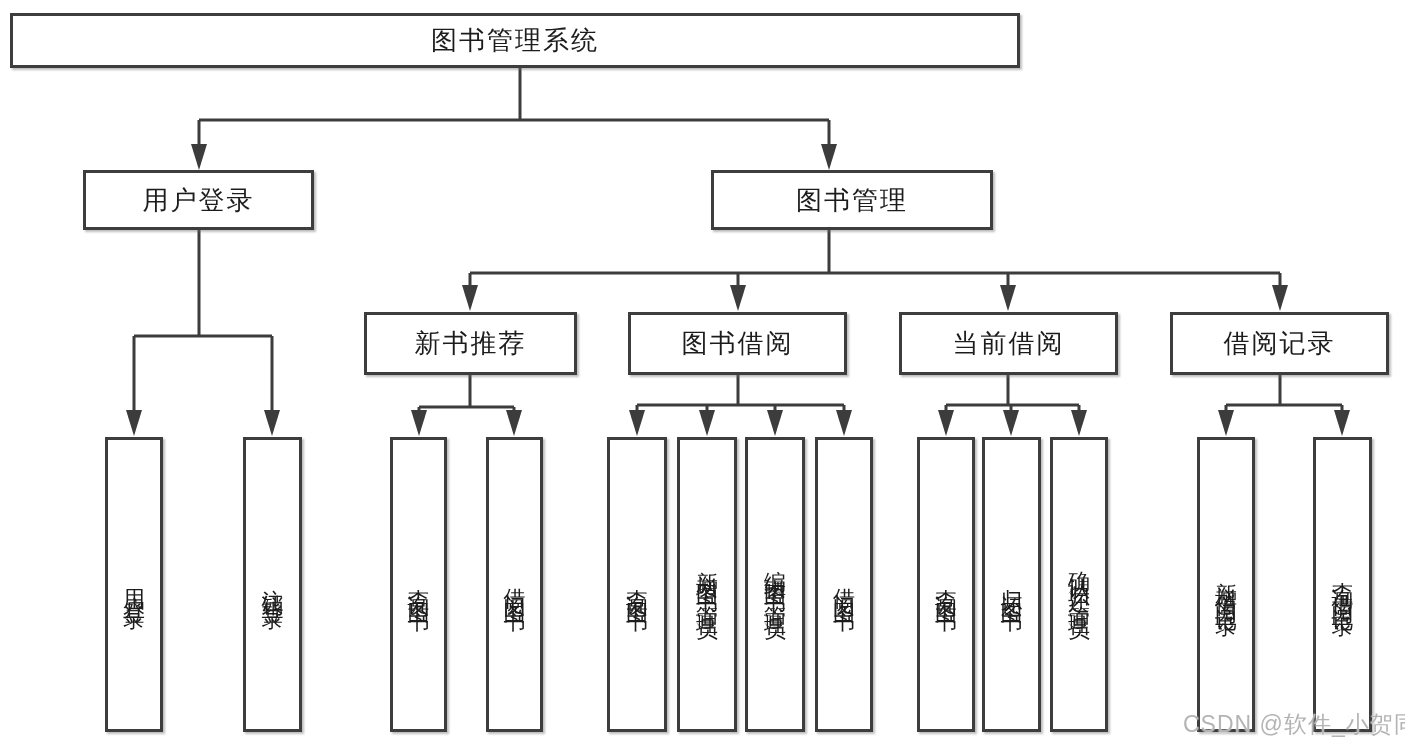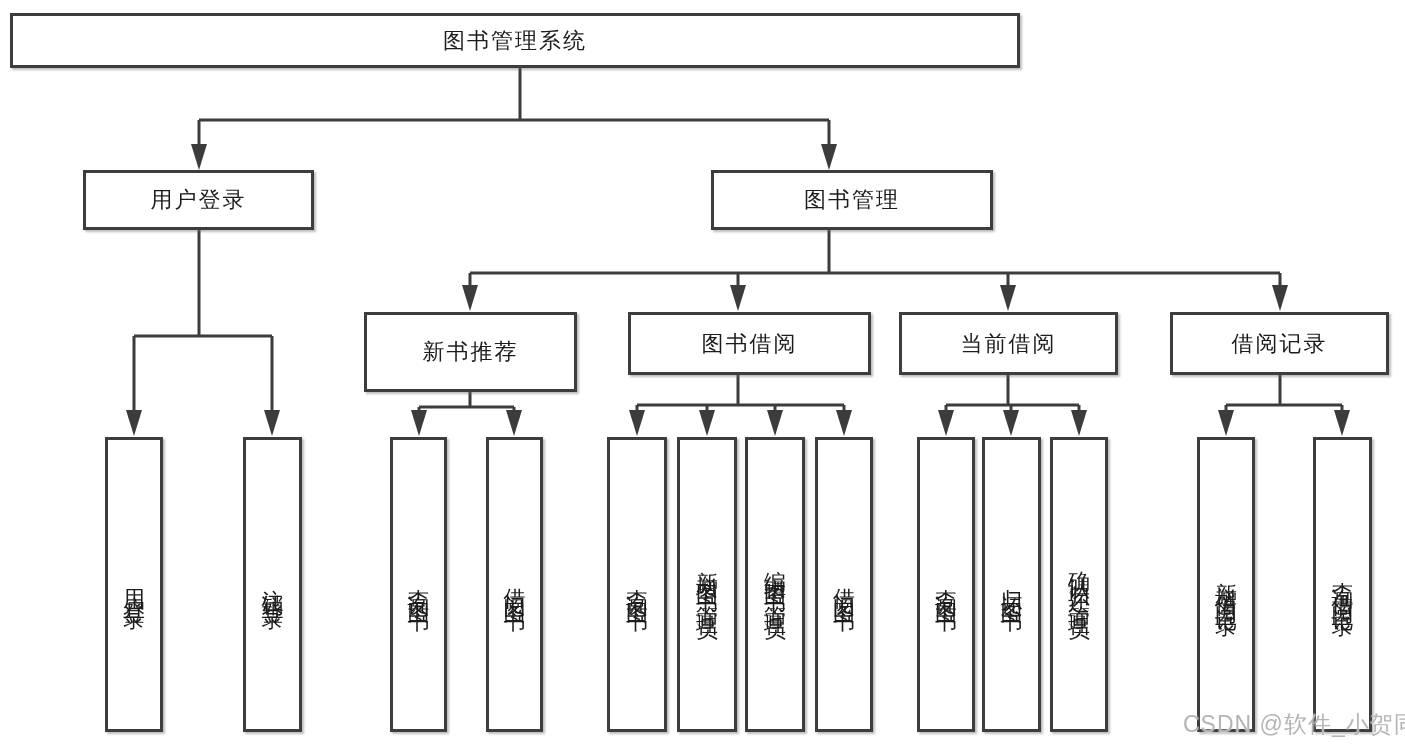--- a/index.html
+++ b/index.html
@@ -22,21 +22,21 @@
     background: #ffffff;
     border: 3px solid #3d3d3d;
     box-shadow: 2px 2px 2px rgba(110,110,110,0.45);
     display: flex;
     align-items: center;
     justify-content: center;
     color: #1c1c1c;
     z-index: 2;
   }
   .node.h span {
-    font-size: 22px;
+    font-size: 26px;
     letter-spacing: 2px;
     white-space: nowrap;
   }
   .node.v span {
     writing-mode: vertical-rl;
     text-orientation: mixed;
     font-size: 22px;
     line-height: 1;
     letter-spacing: 7px;
   }
@@ -93,24 +93,24 @@
     <span>图书管理系统</span>
   </div>
 
   <div class="node h" style="left:83px; top:170px; width:231px; height:60px">
     <span>用户登录</span>
   </div>
   <div class="node h" style="left:711px; top:170px; width:282px; height:60px">
     <span>图书管理</span>
   </div>
 
-  <div class="node h" style="left:364px; top:312px; width:213px; height:80px">
+  <div class="node h" style="left:364px; top:312px; width:213px; height:63px">
     <span>新书推荐</span>
   </div>
-  <div class="node h" style="left:628px; top:312px; width:243px; height:63px">
+  <div class="node h" style="left:628px; top:312px; width:219px; height:63px">
     <span>图书借阅</span>
   </div>
   <div class="node h" style="left:899px; top:312px; width:219px; height:63px">
     <span>当前借阅</span>
   </div>
   <div class="node h" style="left:1170px; top:312px; width:219px; height:63px">
     <span>借阅记录</span>
   </div>
 
   <div class="node v" style="left:105px; top:437px; width:58px; height:295px">

